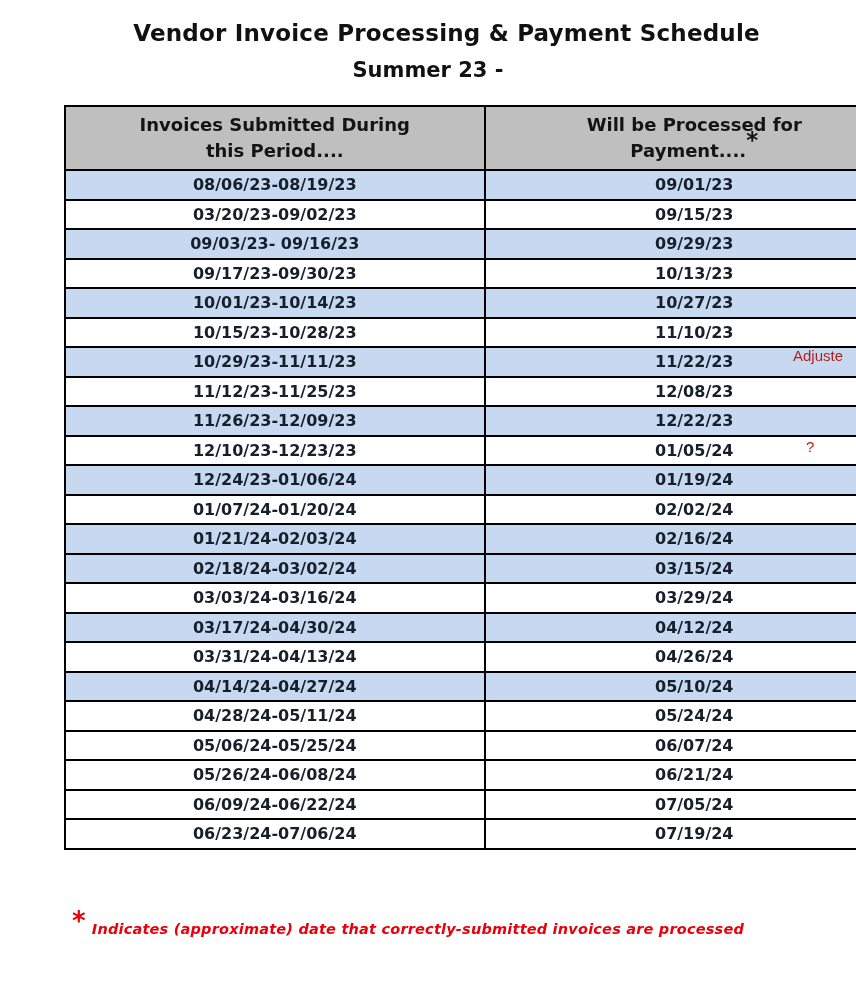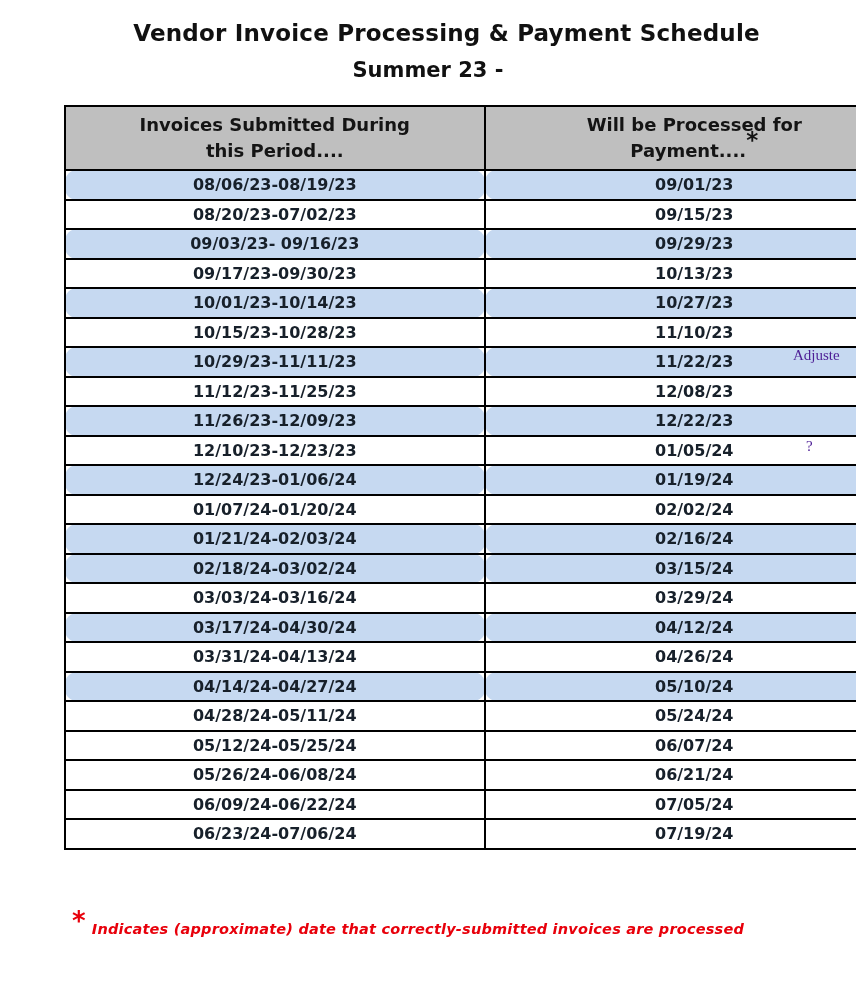--- a/index.html
+++ b/index.html
@@ -49,34 +49,34 @@
     color: #141414;
     line-height: 1.45;
   }
   table.schedule td {
     height: 29.5px;
     font-size: 16px;
     font-weight: 600;
     color: #17202a;
     background: #ffffff;
   }
-  table.schedule tr.blue td { background: var(--row-blue, #C6D9F1); border-radius: 12px; }
+  table.schedule tr.blue td { background: var(--row-blue, #C6D9F1); }
   .hdr-asterisk {
     font-size: 23px;
     font-weight: bold;
     position: relative; top: 2px;
     vertical-align: top;
     line-height: 0;
   }
 
   .side-note {
     position: absolute;
-    font-family: Liberation Serif, serif;
+    font-family: Liberation Sans, sans-serif;
     font-size: 15px;
-    color: #4c1d95;
+    color: #b91c1c;
     white-space: nowrap;
   }
   .side-note.adjusted { left: 793px; top: 347px; }
   .side-note.question { left: 806px; top: 438px; }
 
   .footnote {
     position: absolute; left: 72px; top: 916px; width: 710px;
     color: var(--note-red, #E8000B);
     font-size: 14.5px;
     font-weight: bold;
@@ -113,21 +113,21 @@
             <span>Payment....</span><span class="hdr-asterisk">*</span>
           </th>
         </tr>
       </thead>
       <tbody>
           <tr class="blue">
             <td>08/06/23-08/19/23</td>
             <td>09/01/23</td>
           </tr>
           <tr>
-            <td>08/20/23-07/02/23</td>
+            <td>03/20/23-09/02/23</td>
             <td>09/15/23</td>
           </tr>
           <tr class="blue">
             <td>09/03/23- 09/16/23</td>
             <td>09/29/23</td>
           </tr>
           <tr>
             <td>09/17/23-09/30/23</td>
             <td>10/13/23</td>
           </tr>
@@ -185,21 +185,21 @@
           </tr>
           <tr class="blue">
             <td>04/14/24-04/27/24</td>
             <td>05/10/24</td>
           </tr>
           <tr>
             <td>04/28/24-05/11/24</td>
             <td>05/24/24</td>
           </tr>
           <tr>
-            <td>05/12/24-05/25/24</td>
+            <td>05/06/24-05/25/24</td>
             <td>06/07/24</td>
           </tr>
           <tr>
             <td>05/26/24-06/08/24</td>
             <td>06/21/24</td>
           </tr>
           <tr>
             <td>06/09/24-06/22/24</td>
             <td>07/05/24</td>
           </tr>

